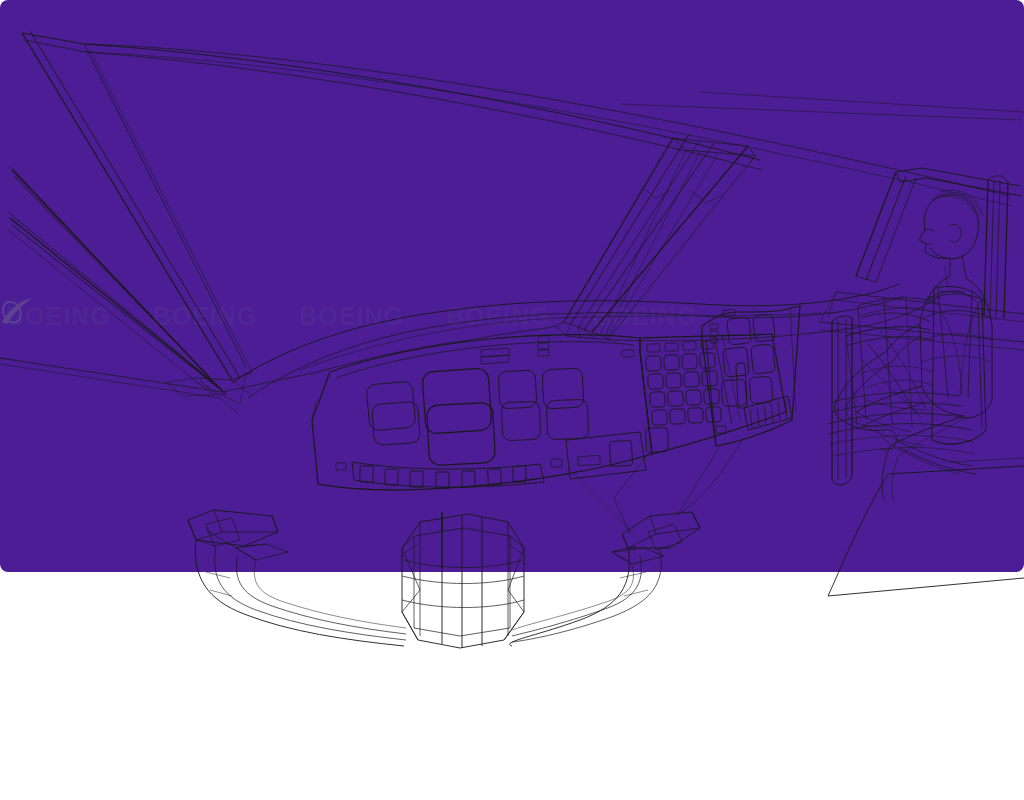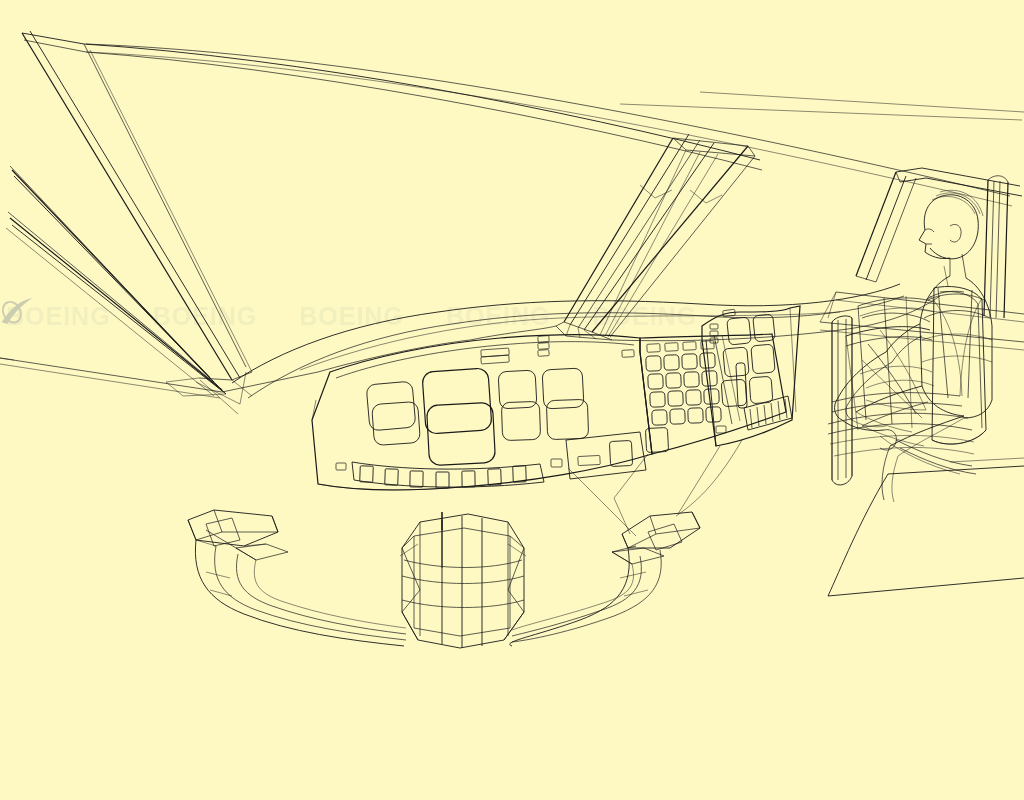--- a/index.html
+++ b/index.html
@@ -1,19 +1,19 @@
 <!DOCTYPE html>
 <html><head>
 <meta charset="utf-8">
 <title>Cockpit Line Drawing</title>
 <style>
   html,body{margin:0;padding:0;background:#ffffff;}
   body{width:1024px;height:800px;overflow:hidden;
        font-family:"Liberation Sans", sans-serif;}
-  #stage{position:relative;width:1024px;height:800px;background:#fef9c3;}
+  #stage{position:relative;width:1024px;height:572px;background:#4c1d95;border-radius:8px;}
   #stage svg{position:absolute;left:0;top:0;}
   .wm{position:absolute;left:0;top:0;width:1024px;height:800px;
       pointer-events:none;}
   .wm-row{position:absolute;left:0;width:1024px;height:40px;
           display:flex;align-items:center;}
   .wm-unit{display:flex;align-items:center;gap:6px;
            margin-right:36px;opacity:.085;}
   .wm-sym{width:34px;height:30px;flex:0 0 auto;}
   .wm-txt{font-family:"Liberation Sans", sans-serif;
           font-weight:bold;font-size:25px;letter-spacing:1px;

